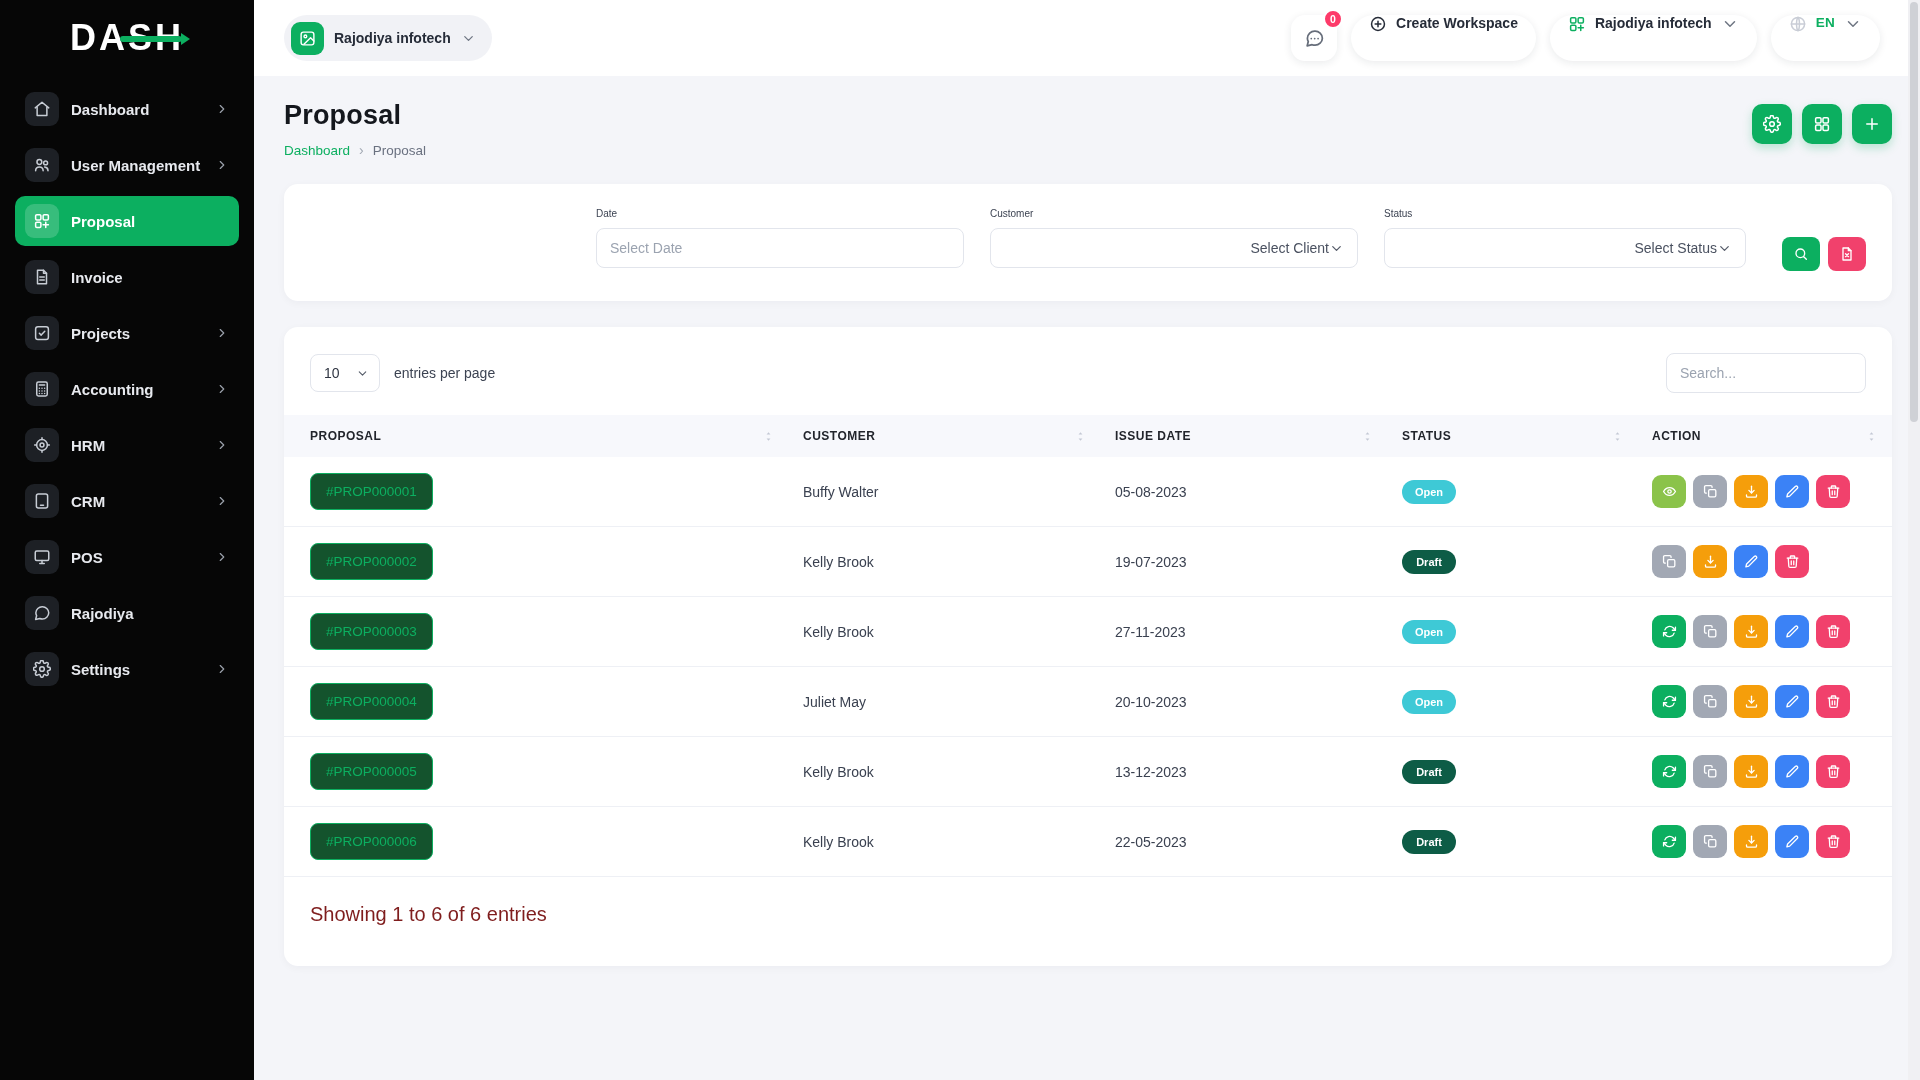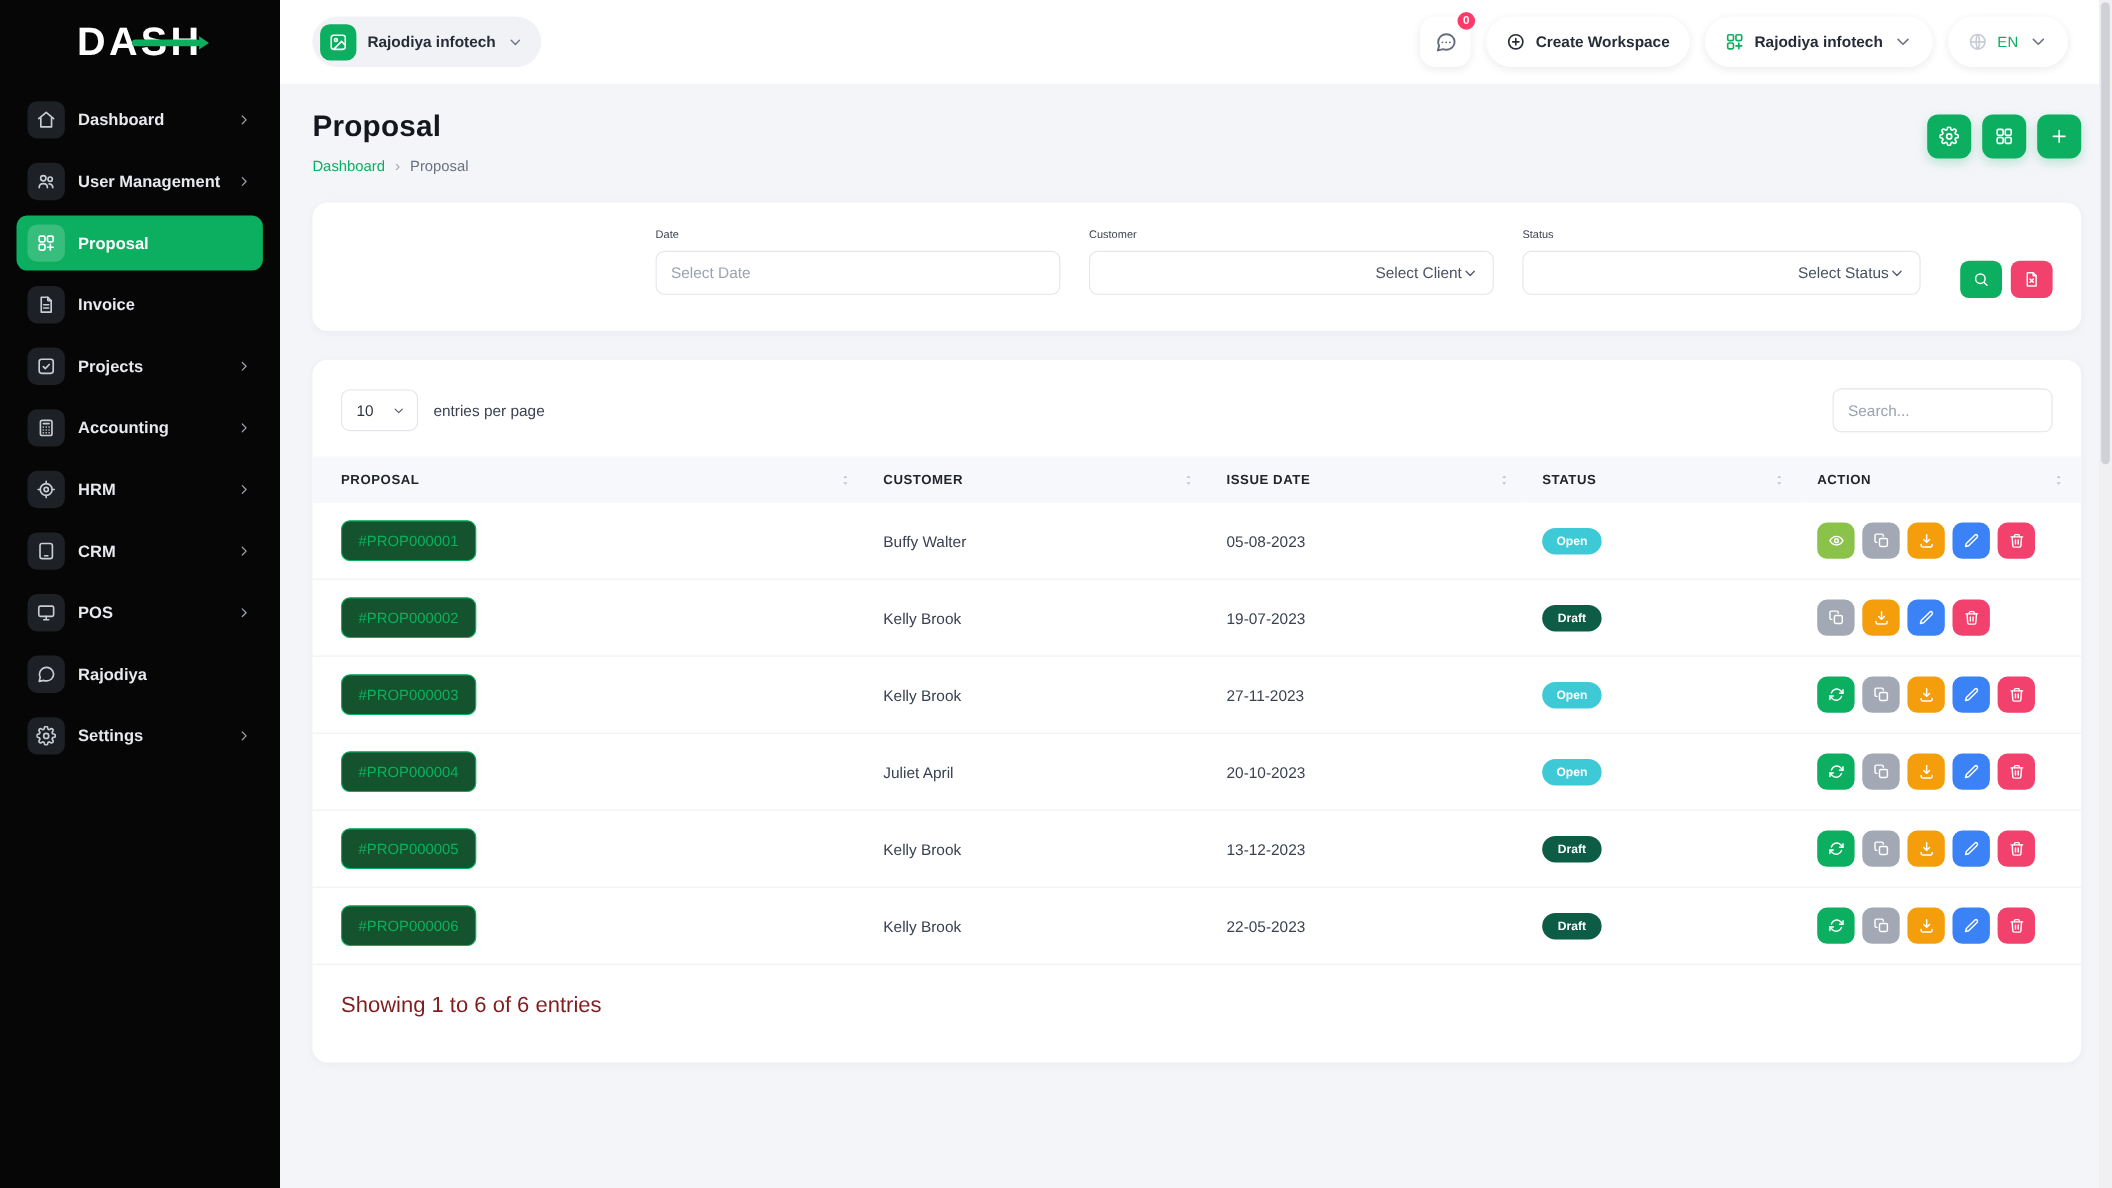--- a/index.html
+++ b/index.html
@@ -39,25 +39,25 @@
   .workspace-pill{display:flex;align-items:center;gap:10px;background:#f1f2f6;border-radius:24px;height:46px;padding:0 16px 0 7px;cursor:pointer}
   .ws-logo{width:33px;height:33px;border-radius:9px;background:var(--primary);display:flex;align-items:center;justify-content:center;color:#fff}
   .ws-logo svg{width:17px;height:17px}
   .ws-label{font-size:14px;font-weight:600;color:#262c38}
   .chev-sm{color:#6f7683}
   .chev-sm svg{width:15px;height:15px}
   .topbar-right{margin-left:auto;display:flex;align-items:center;gap:14px}
   .icon-btn{position:relative;width:46px;height:46px;border-radius:14px;background:#fff;box-shadow:0 2px 8px rgba(25,28,40,.09);display:flex;align-items:center;justify-content:center;color:#666d7a}
   .icon-btn svg{width:21px;height:21px}
   .badge-dot{position:absolute;top:-6px;right:-6px;min-width:20px;height:20px;border-radius:10px;background:var(--notification-badge);color:#fff;font-size:10.5px;font-weight:700;display:flex;align-items:center;justify-content:center;border:2.5px solid #fff;padding:0 3px}
-  .pill-btn{display:flex;align-items:center;gap:9px;height:46px;border-radius:24px;background:#fff;box-shadow:0 2px 8px rgba(25,28,40,.09);padding:0 18px;font-size:14px;font-weight:600;color:#262c38}
+  .pill-btn{display:flex;align-items:flex-start;gap:9px;height:46px;border-radius:24px;background:#fff;box-shadow:0 2px 8px rgba(25,28,40,.09);padding:0 18px;font-size:14px;font-weight:600;color:#262c38}
   .pill-btn [data-icon] svg{width:18px;height:18px}
   .pill-btn .accent{color:var(--primary)}
   .lang .globe{color:#c9cdd6}
-  .lang .lang-label{color:var(--primary);font-weight:400;font-size:13.5px;letter-spacing:.3px}
+  .lang .lang-label{color:var(--primary);font-weight:700;font-size:13.5px;letter-spacing:.3px}
 
   
   .main{margin-left:254px;padding:100px 28px 40px 30px}
   .page-head{display:flex;justify-content:space-between;align-items:flex-start}
   .page-title{font-size:27px;font-weight:700;color:#14171d;letter-spacing:.2px}
   .breadcrumb{margin-top:11px;font-size:13.5px;display:flex;align-items:center;gap:9px}
   .breadcrumb a{color:var(--primary);cursor:pointer;text-decoration:none}
   .breadcrumb .sep{color:#a2a8b3;font-size:14px}
   .breadcrumb .current{color:#6a7180}
   .head-actions{display:flex;gap:10px;margin-top:4px}
@@ -654,21 +654,21 @@
                         <path d="M18.8 6.5l-.9 13a2 2 0 0 1-2 1.9H8.1a2 2 0 0 1-2-1.9l-.9-13"></path>
                         <path d="M10 11v6M14 11v6"></path>
                       </svg>
                     </span>
                   </button>
                 </div>
               </td>
             </tr>
             <tr>
               <td><button class="prop-chip">#PROP000004</button></td>
-              <td><span>Juliet April</span></td>
+              <td><span>Juliet May</span></td>
               <td><span>20-10-2023</span></td>
               <td><span class="badge badge--open">Open</span></td>
               <td>
                 <div class="actions">
                   <button class="action-btn" style="background:var(--action-convert)">
                     <span data-icon="refresh">
                       <svg viewBox="0 0 24 24">
                         <path d="M21.5 5v5h-5"></path>
                         <path d="M2.5 19v-5h5"></path>
                         <path d="M4.6 9.5A8 8 0 0 1 17.8 6l3.7 4M2.5 14l3.7 4a8 8 0 0 0 13.2-3.5"></path>

